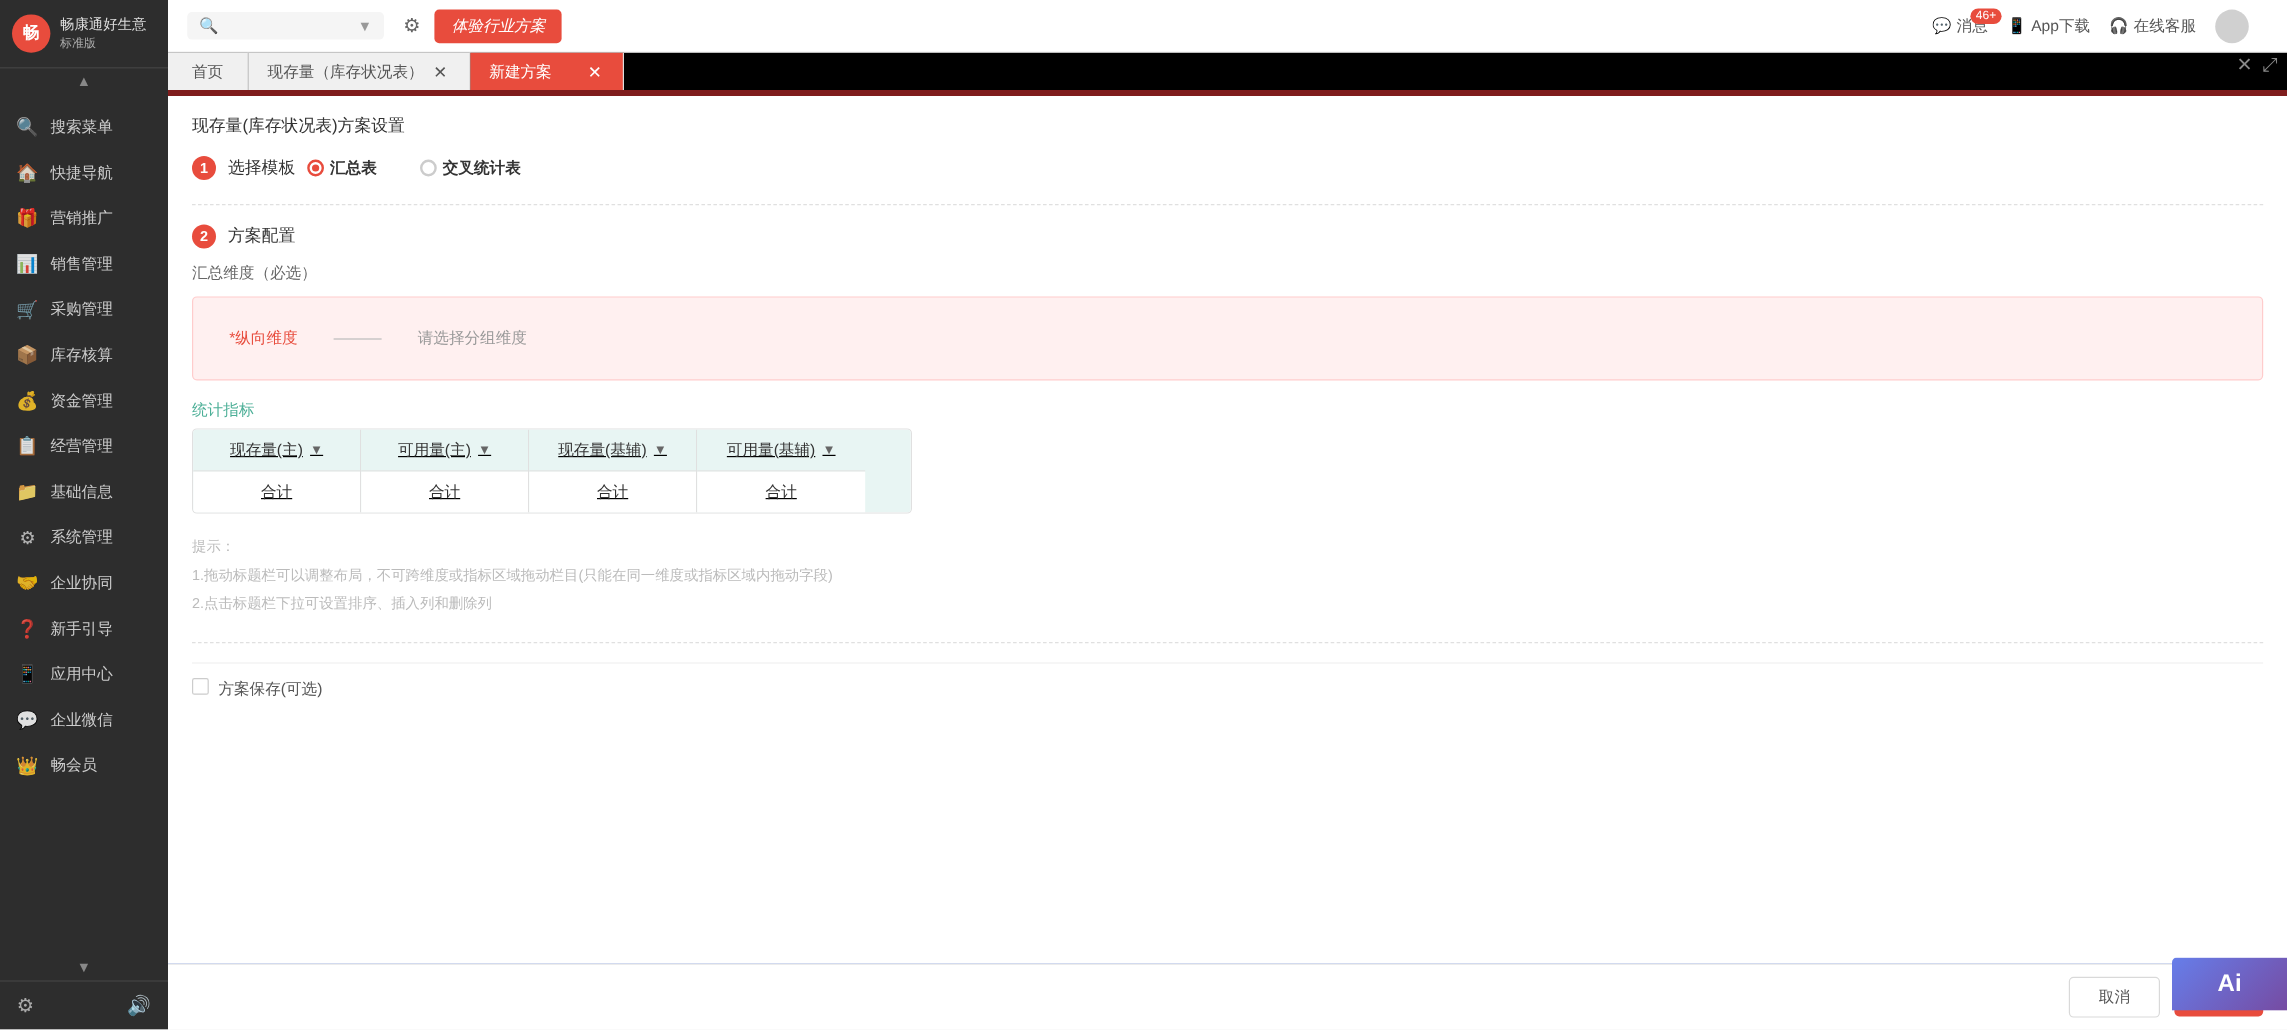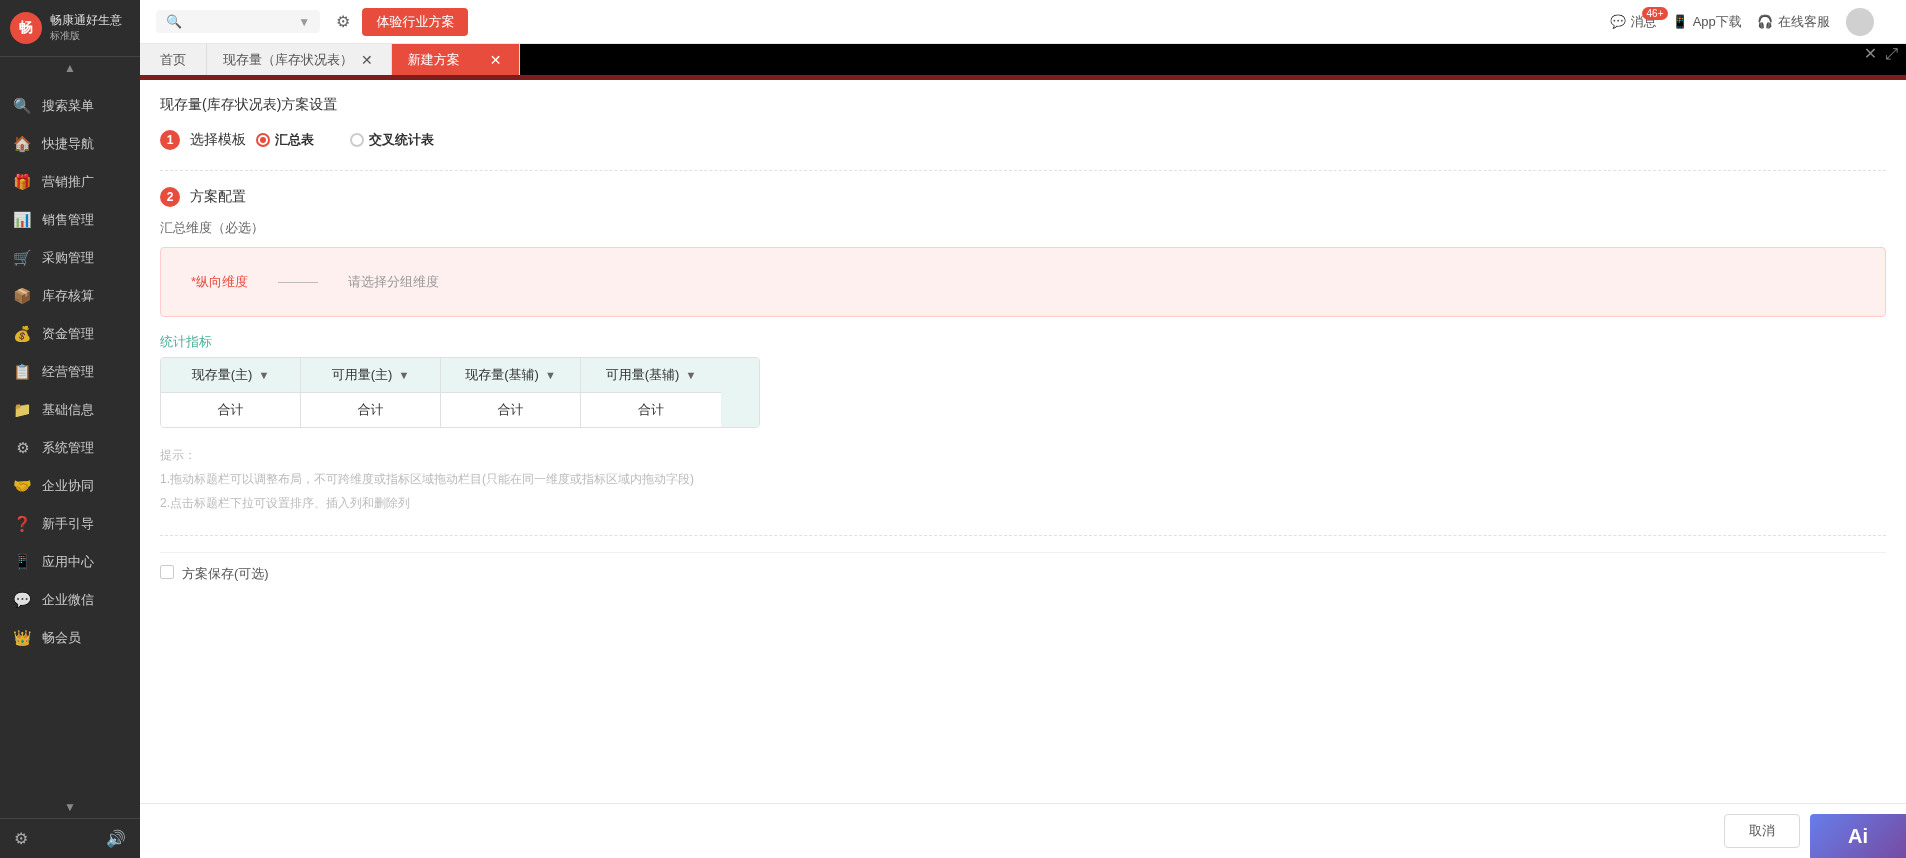--- a/index.html
+++ b/index.html
@@ -107,20 +107,21 @@
     .topbar-dropdown { margin-left: 4px; cursor: pointer; color: #999; font-size: 12px; }
     .topbar-gear { font-size: 16px; color: #666; cursor: pointer; margin-left: 4px; }
     .topbar-trial-btn {
       background: #e84c3d;
       color: #fff;
       border: none;
       border-radius: 4px;
       padding: 5px 14px;
       font-size: 13px;
       cursor: pointer;
+      font-style: italic;
     }
     .topbar-spacer { flex: 1; }
     .topbar-right {
       display: flex;
       align-items: center;
       gap: 16px;
       color: #555;
       font-size: 13px;
     }
     .topbar-msg {
@@ -325,20 +326,21 @@
     .stats-table {
       border: 1px solid #e0e0e0;
       border-radius: 4px;
       overflow: hidden;
       display: inline-block;
       min-width: 600px;
     }
     .stats-table-header {
       display: flex;
       background: #e8f5f3;
+      text-decoration: underline;
     }
     .stats-col {
       display: flex;
       flex-direction: column;
       border-right: 1px solid #e0e0e0;
       min-width: 140px;
     }
     .stats-col:last-child { border-right: none; }
     .stats-col-header {
       display: flex;
@@ -426,21 +428,21 @@
     }
 
     
     .sidebar-scroll { display: flex; flex-direction: column; align-items: center; padding: 2px 0; }
     .scroll-arrow { color: #888; font-size: 12px; cursor: pointer; padding: 2px 0; }
 
     
     .ai-float {
       position: fixed;
       right: 0;
-      bottom: 0;
+      bottom: 16px;
       width: 96px;
       height: 44px;
       background: linear-gradient(135deg, #667eea 0%, #764ba2 100%);
       color: white;
       font-size: 20px;
       font-weight: bold;
       display: flex;
       align-items: center;
       justify-content: center;
       cursor: pointer;

